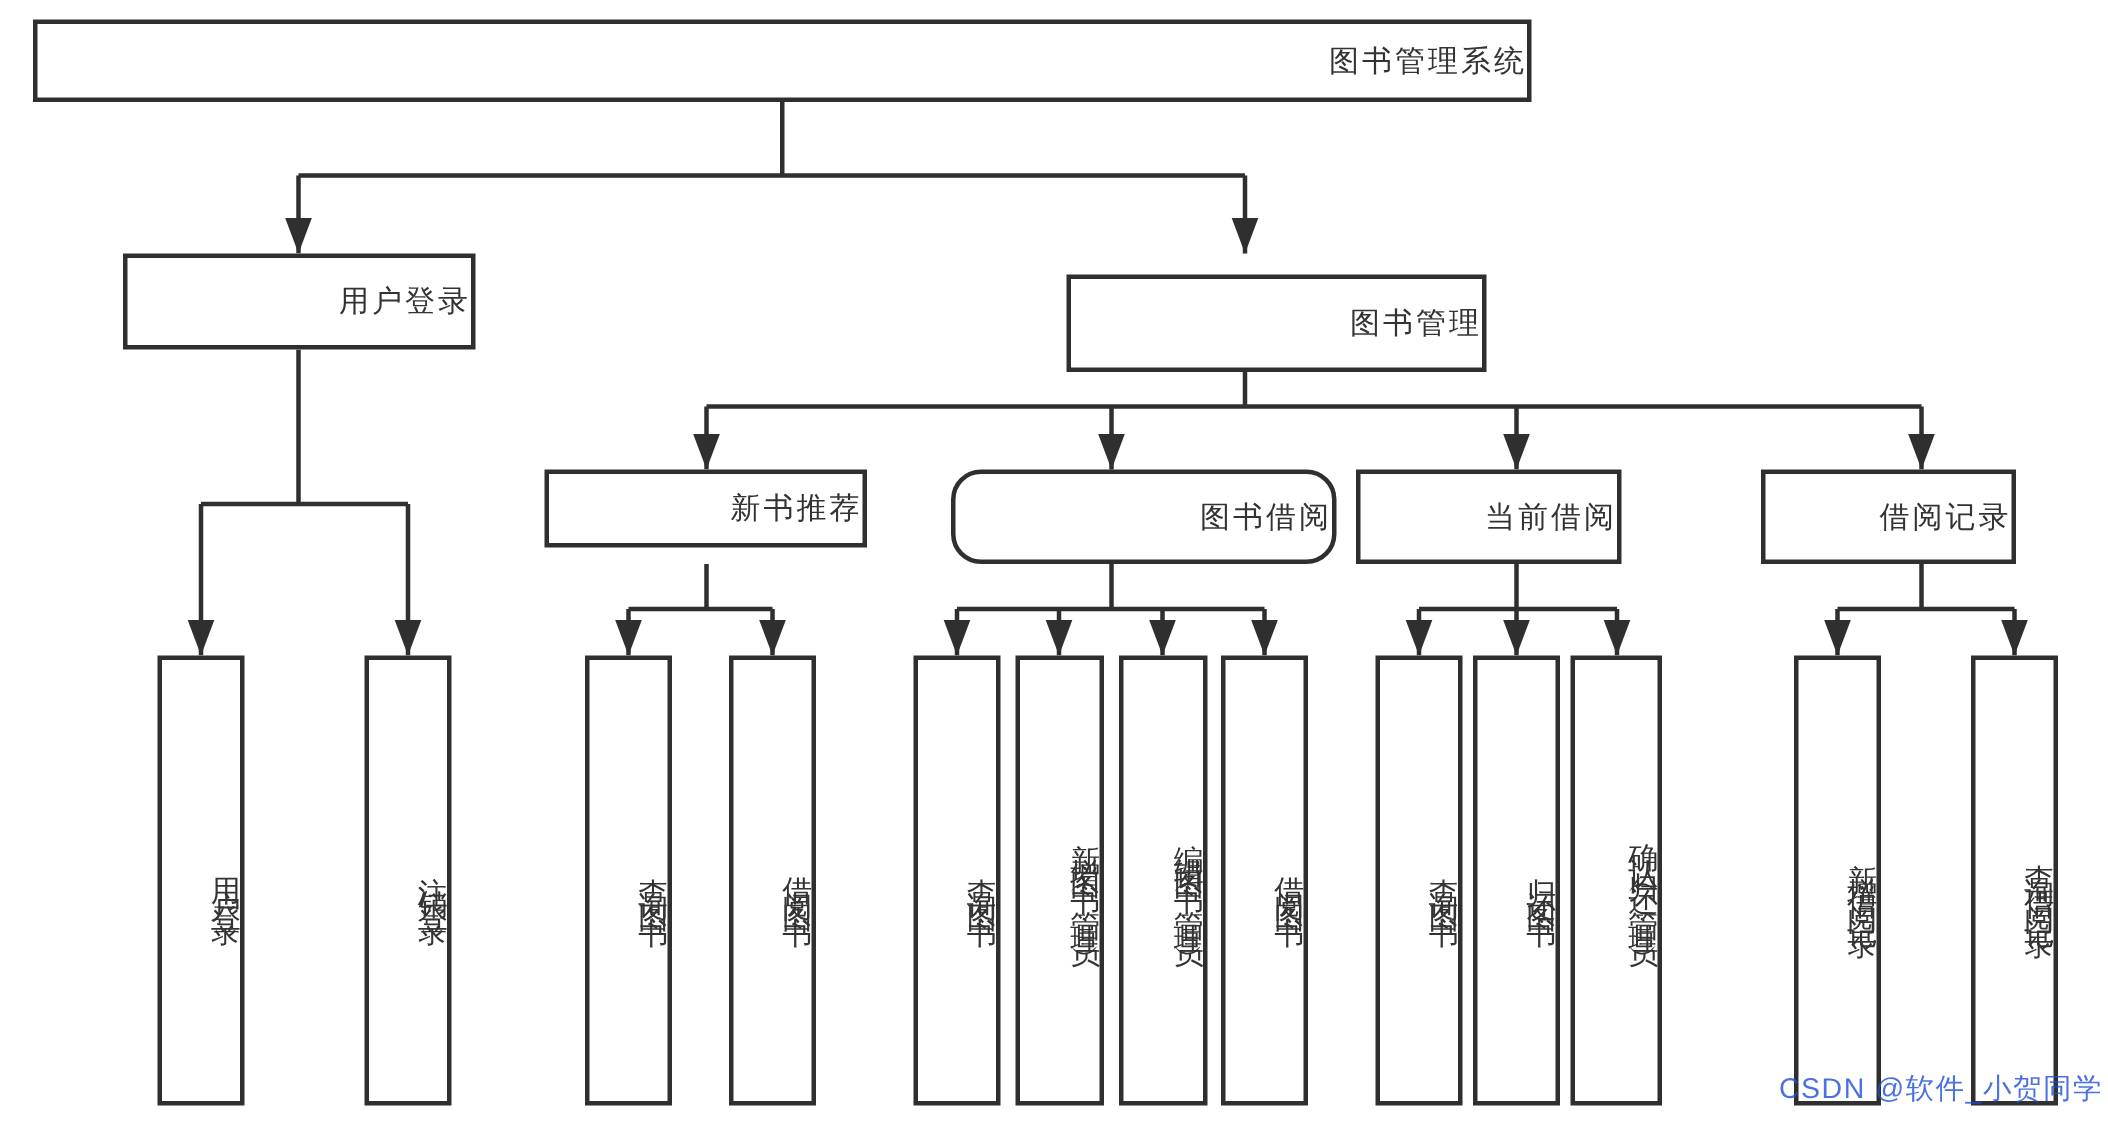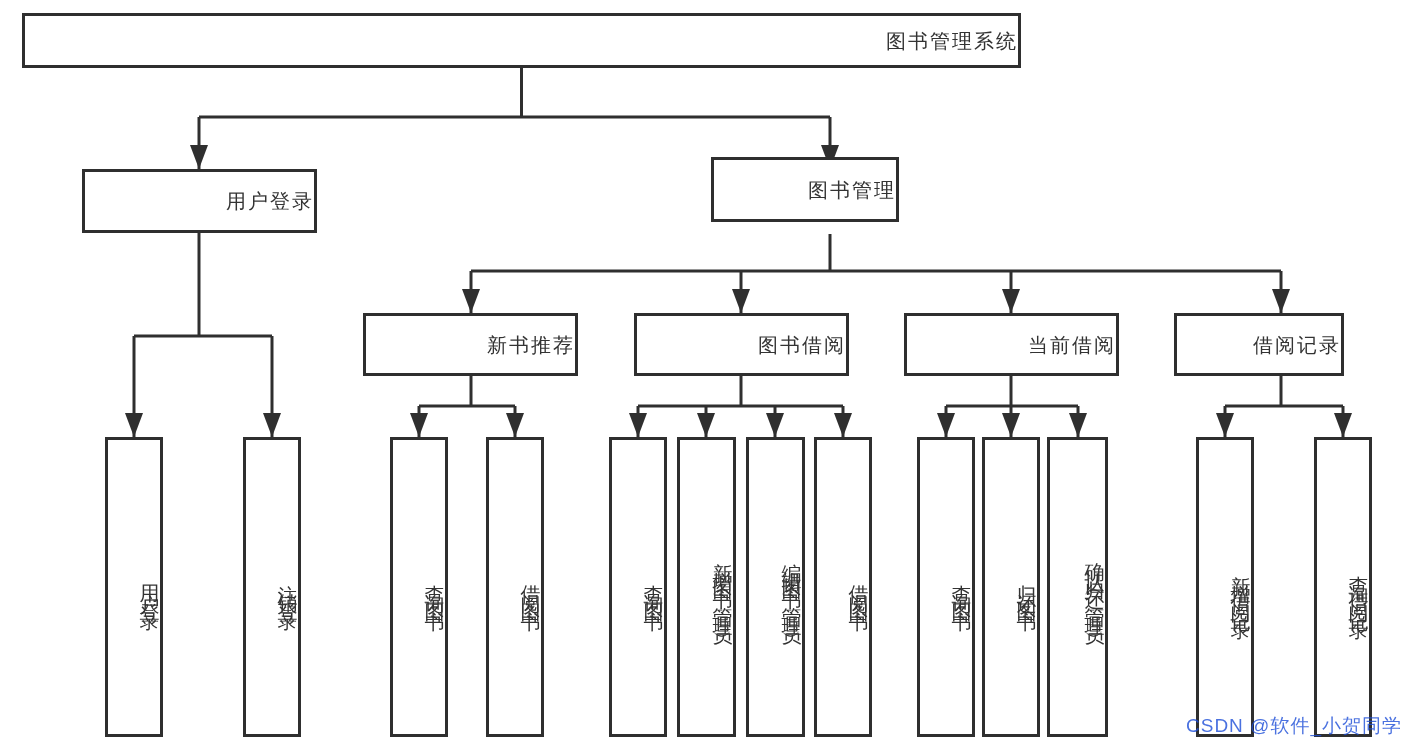--- a/index.html
+++ b/index.html
@@ -112,31 +112,31 @@
     </g>
   </svg>
 
   <div class="node" style="left:22px; top:13px; width:999px; height:55px;">
     <span class="lbl">图书管理系统</span>
   </div>
 
   <div class="node" style="left:82px; top:169px; width:235px; height:64px;">
     <span class="lbl">用户登录</span>
   </div>
-  <div class="node" style="left:711px; top:157px; width:188px; height:65px;">
+  <div class="node" style="left:711px; top:183px; width:280px; height:65px;">
     <span class="lbl">图书管理</span>
   </div>
 
-  <div class="node" style="left:363px; top:313px; width:215px; height:63px;padding-left:26px;">
+  <div class="node" style="left:363px; top:313px; width:215px; height:52px;padding-left:26px;">
     <span class="lbl">新书推荐</span>
   </div>
-  <div class="node" style="left:634px; top:313px; width:215px; height:63px;">
+  <div class="node" style="left:634px; top:313px; width:257px; height:63px;border-radius:20px;">
     <span class="lbl">图书借阅</span>
   </div>
-  <div class="node" style="left:904px; top:313px; width:215px; height:63px;">
+  <div class="node" style="left:904px; top:313px; width:177px; height:63px;">
     <span class="lbl">当前借阅</span>
   </div>
   <div class="node" style="left:1174px; top:313px; width:170px; height:63px;">
     <span class="lbl">借阅记录</span>
   </div>
 
   <div class="node vnode" style="left:105px; top:437px; width:58px; height:300px;">
     <span class="lbl">用户登录</span>
   </div>
   <div class="node vnode" style="left:243px; top:437px; width:58px; height:300px;">

